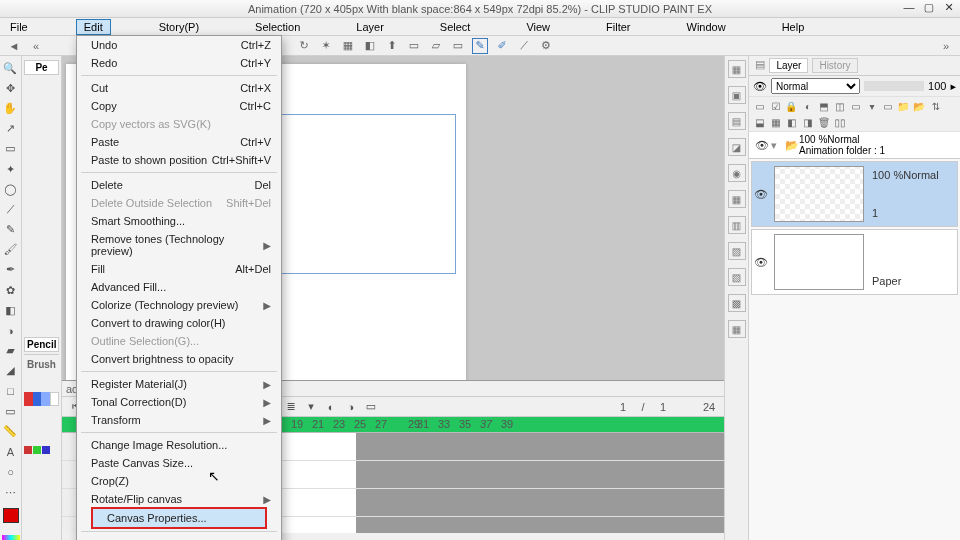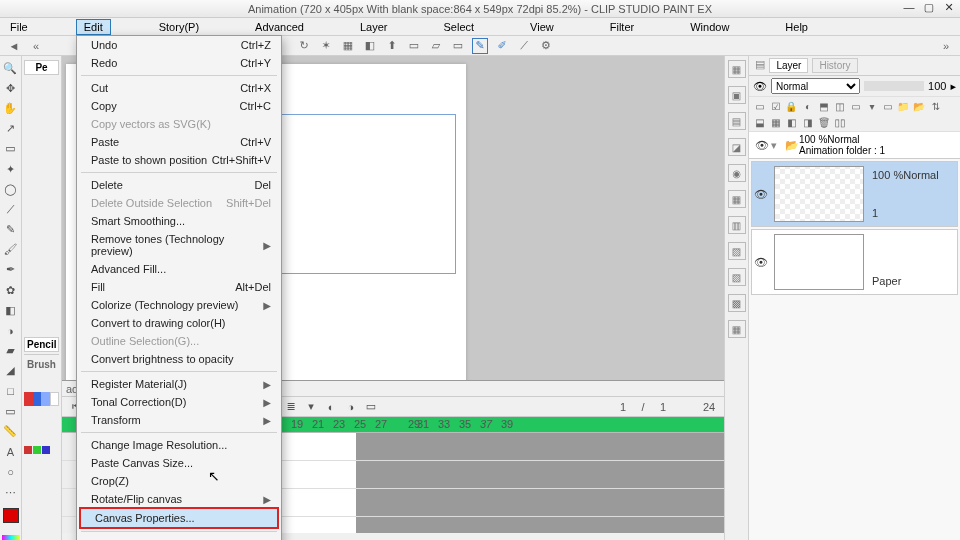--- a/index.html
+++ b/index.html
@@ -30,21 +30,21 @@
 .color-box { width: 16px; height: 16px; background: #d00; border:1px solid #333; margin: 4px auto; }
 .swatch-row { display:flex; margin-top:4px;}
 .swatch { width:10px; height:14px; }
 
 .dropdown { position: absolute; left: 76px; top: 35px; width: 206px; background: #f4f4f4; border: 1px solid #9a9a9a; box-shadow: 2px 4px 10px rgba(0,0,0,0.3); z-index: 100; }
 .dropdown .item { display: flex; align-items: center; justify-content: space-between; padding: 3px 10px 3px 14px; color: #222; cursor: pointer; }
 .dropdown .item.disabled { color: #9a9a9a; }
 .dropdown .item .arrow { color: #666; font-size:10px; }
 .dropdown .sep { height: 1px; background: #d0d0d0; margin: 3px 4px; }
 .dropdown .item.hover { background: #cce4f7; }
-.dropdown .hl { border: 2px solid #d22; margin: -1px 2px; }
+.dropdown .hl { border: 2px solid #d22; margin: -1px 14px; }
 
 .canvas-area { flex: 1; background: #c8c8c8; position: relative; overflow: hidden; }
 .canvas-white { position: absolute; left: 4px; top: 8px; width: 400px; height: 330px; background: #fff; box-shadow: 0 0 4px rgba(0,0,0,.2); }
 .canvas-inner { position: absolute; left: 130px; top: 50px; width: 260px; height: 160px; border: 1px solid #7aa4d6; }
 
 .right-rail { width: 24px; background: #f0f0f0; border-left: 1px solid #d0d0d0; display: flex; flex-direction: column; align-items: center; padding-top: 4px; gap: 8px; }
 .right-rail .ric { width: 18px; height: 18px; border: 1px solid #bbb; display:flex; align-items:center; justify-content:center; color:#777; font-size:10px;}
 
 .layer-panel { width: 212px; background: #f0f0f0; border-left: 1px solid #d0d0d0; display: flex; flex-direction: column; }
 .lp-tabs { display:flex; gap:4px; padding:2px 6px; border-bottom:1px solid #ccc;}
@@ -84,21 +84,21 @@
     <span>—</span>
     <span>▢</span>
     <span>✕</span>
   </div>
 </div>
 
 <div class="menubar">
   <div class="menubar-item">File</div>
   <div class="menubar-item active hl-red">Edit</div>
   <div class="menubar-item">Story(P)</div>
-  <div class="menubar-item">Advanced</div>
+  <div class="menubar-item">Selection</div>
   <div class="menubar-item">Layer</div>
   <div class="menubar-item">Select</div>
   <div class="menubar-item">View</div>
   <div class="menubar-item">Filter</div>
   <div class="menubar-item">Window</div>
   <div class="menubar-item">Help</div>
 </div>
 
 <div class="toolbar-top">
   <span class="icon-slot">◄</span>
@@ -366,26 +366,26 @@
     </div>
   <div class="item">
       <span>Smart Smoothing...</span>
       <span></span>
     </div>
   <div class="item">
       <span>Remove tones (Technology preview)</span>
       <span class="arrow">▶</span>
     </div>
   <div class="item">
-      <span>Advanced Fill...</span>
-      <span></span>
-    </div>
-  <div class="item">
       <span>Fill</span>
       <span>Alt+Del</span>
+    </div>
+  <div class="item">
+      <span>Advanced Fill...</span>
+      <span></span>
     </div>
   <div class="item">
       <span>Colorize (Technology preview)</span>
       <span class="arrow">▶</span>
     </div>
   <div class="item">
       <span>Convert to drawing color(H)</span>
       <span></span>
     </div>
   <div class="item disabled">

